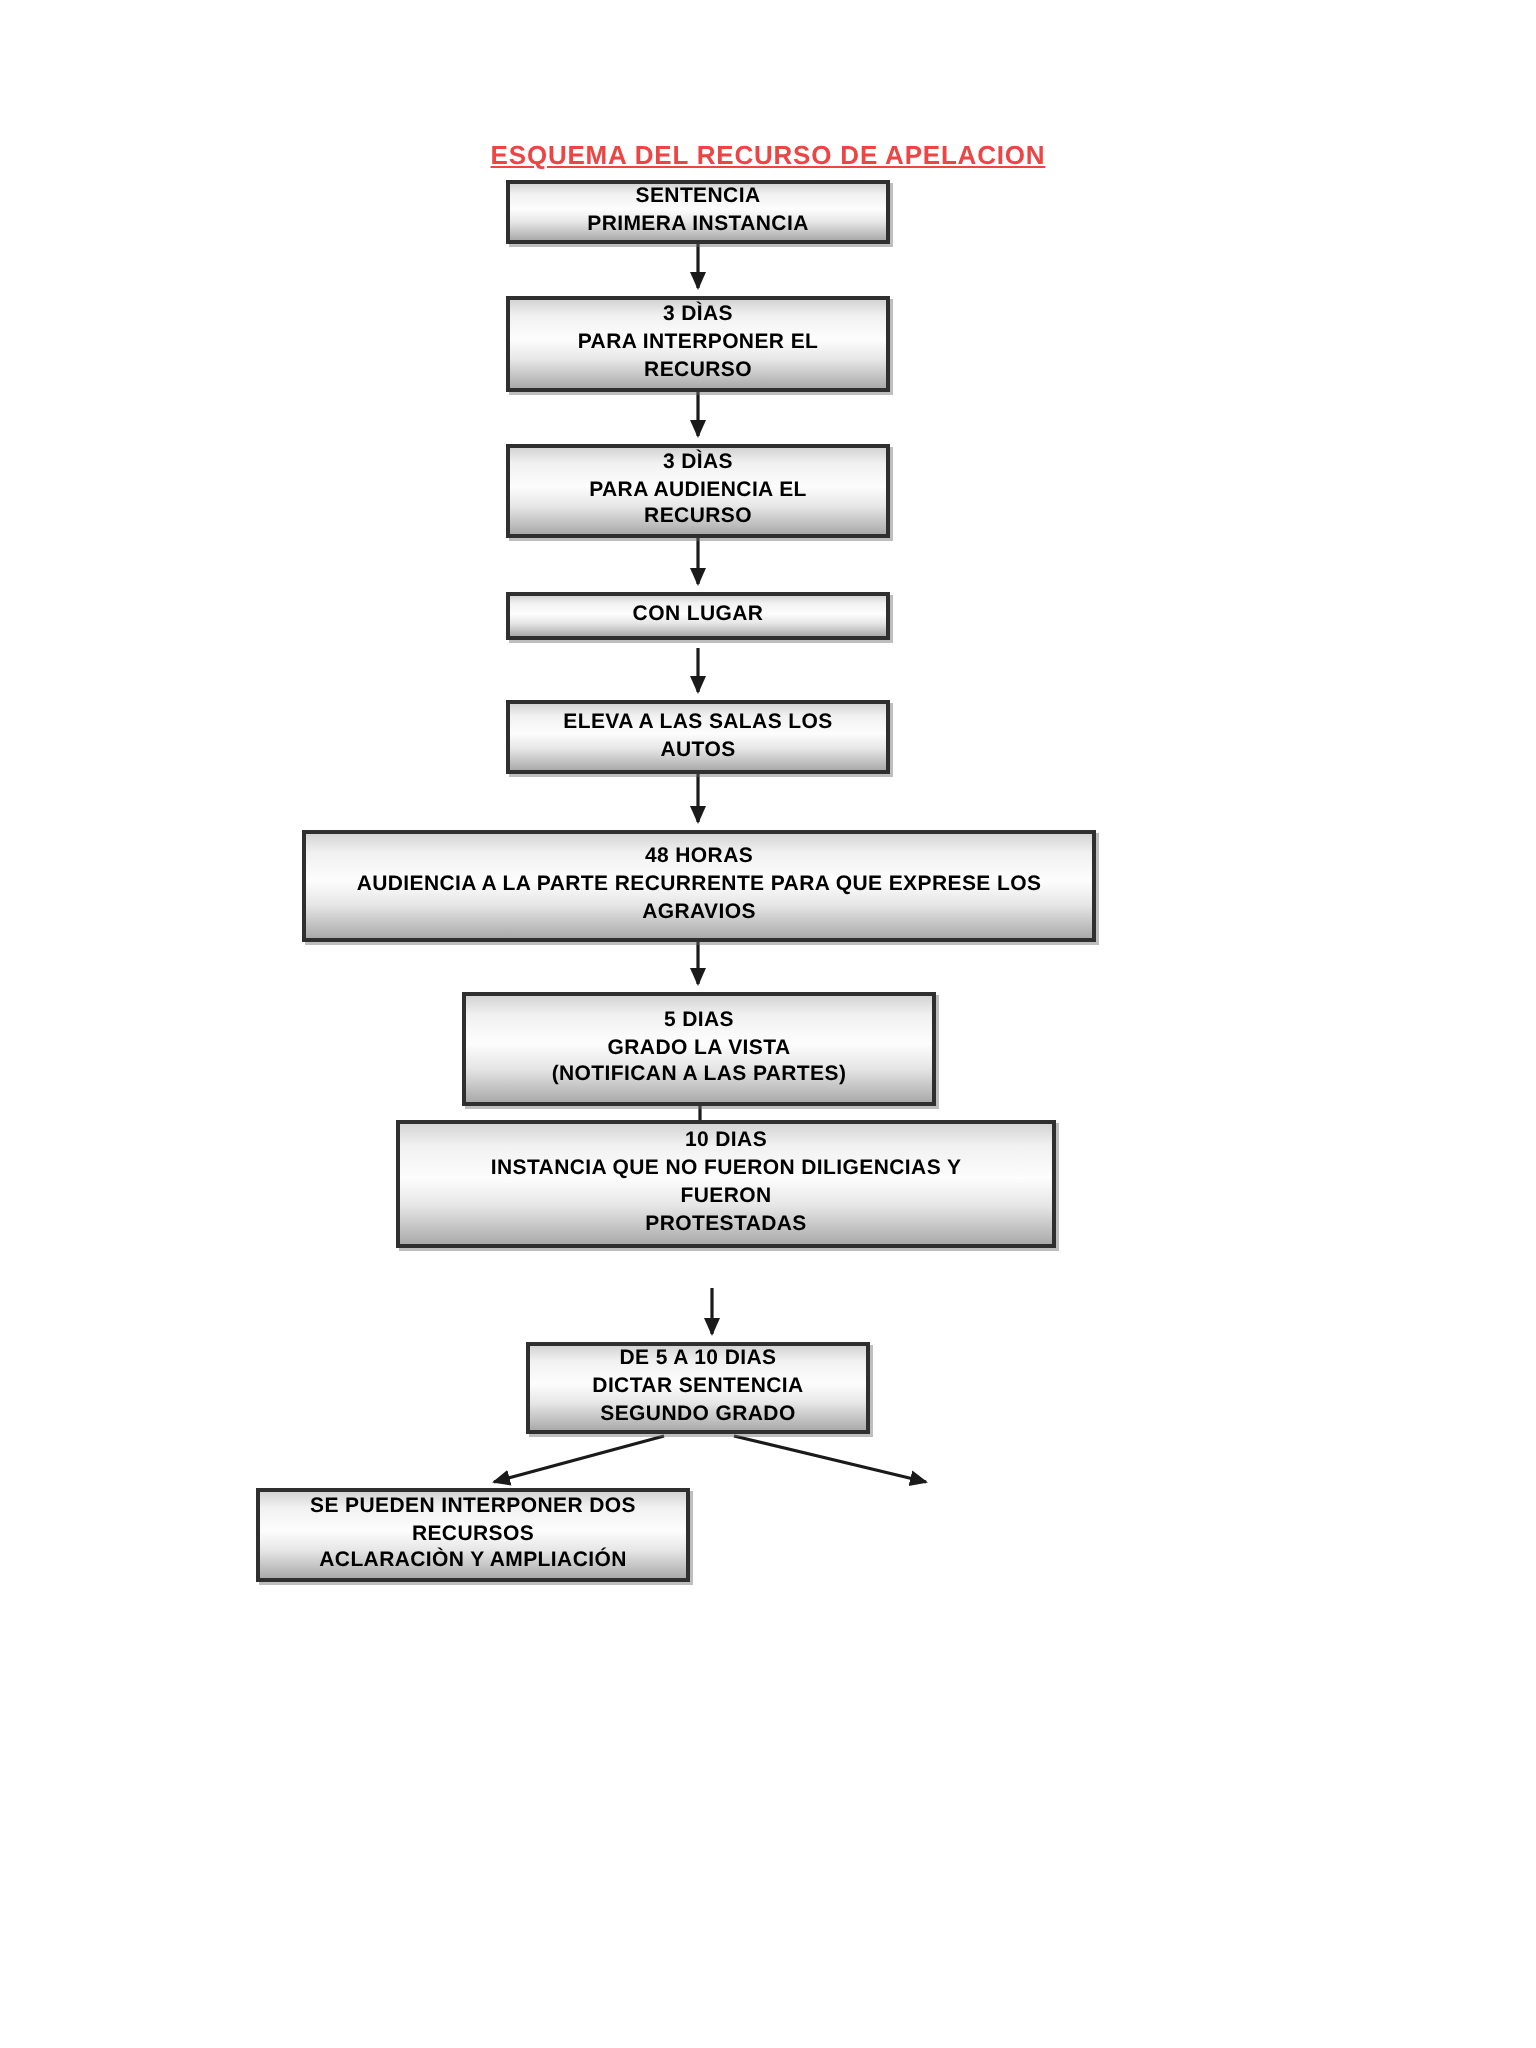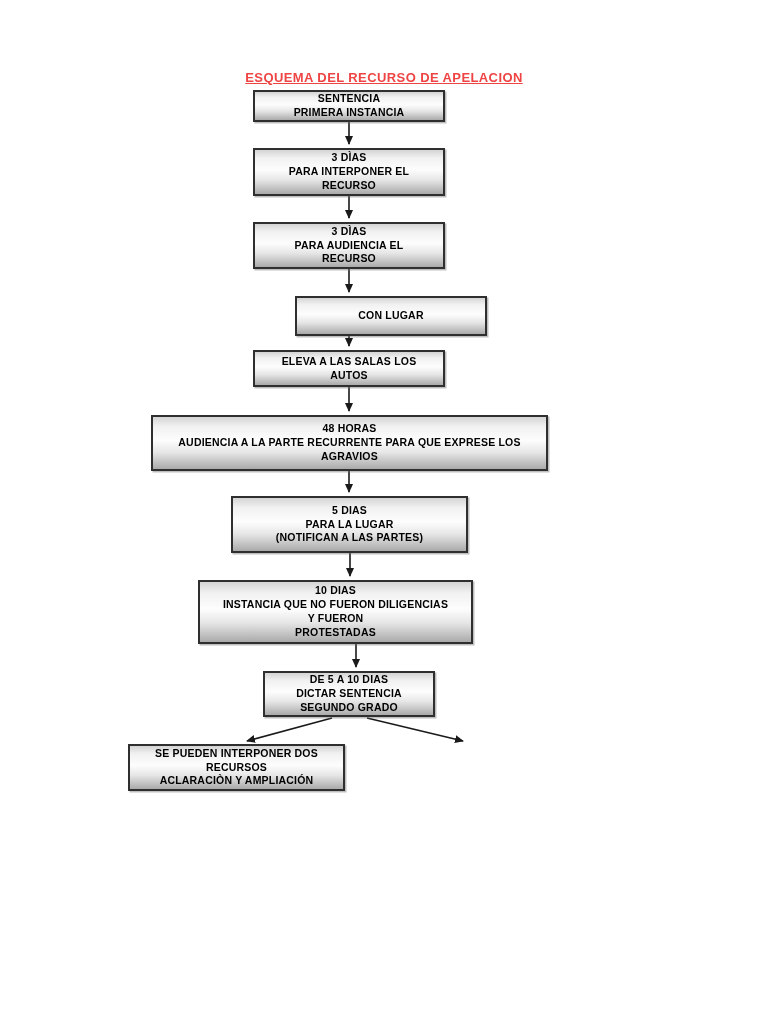--- a/index.html
+++ b/index.html
@@ -50,25 +50,25 @@
     font-weight: bold;
     line-height: 1.32;
     letter-spacing: 0.2px;
     color: #000000;
     padding: 1px 22px;
   }
   
   .b0  { left: 253px; top:  90px; width: 192px; height: 32px; }
   .b1  { left: 253px; top: 148px; width: 192px; height: 48px; }
   .b2  { left: 253px; top: 222px; width: 192px; height: 47px; }
-  .b3  { left: 253px; top: 296px; width: 192px; height: 40px; margin-left: 42px; }
+  .b3  { left: 253px; top: 296px; width: 192px; height: 24px; }
   .b4  { left: 253px; top: 350px; width: 192px; height: 37px; }
   .b5  { left: 151px; top: 415px; width: 397px; height: 56px; }
   .b6  { left: 231px; top: 496px; width: 237px; height: 57px; }
-  .b7  { left: 198px; top: 580px; width: 275px; height: 64px; }
+  .b7  { left: 198px; top: 560px; width: 330px; height: 64px; }
   .b8  { left: 263px; top: 671px; width: 172px; height: 46px; }
   .b9  { left: 128px; top: 744px; width: 217px; height: 47px; align-items: center; }
   .b10 { left: 400px; top: 744px; width: 163px; height: 46px; }
 </style>
 </head>
 <body>
 
 <div class="page">
 
   <div class="title">ESQUEMA DEL RECURSO DE APELACION</div>
@@ -115,21 +115,21 @@
   </div>
 
   <div class="flow-box b5">
     <div>48 HORAS</div>
     <div>AUDIENCIA A LA PARTE RECURRENTE PARA QUE EXPRESE LOS</div>
     <div>AGRAVIOS</div>
   </div>
 
   <div class="flow-box b6">
     <div>5 DIAS</div>
-    <div>PARA LA LUGAR</div>
+    <div>GRADO LA VISTA</div>
     <div>(NOTIFICAN A LAS PARTES)</div>
   </div>
 
   <div class="flow-box b7">
     <div>10 DIAS</div>
     <div>INSTANCIA QUE NO FUERON DILIGENCIAS Y FUERON</div>
     <div>PROTESTADAS</div>
   </div>
 
   <div class="flow-box b8">

